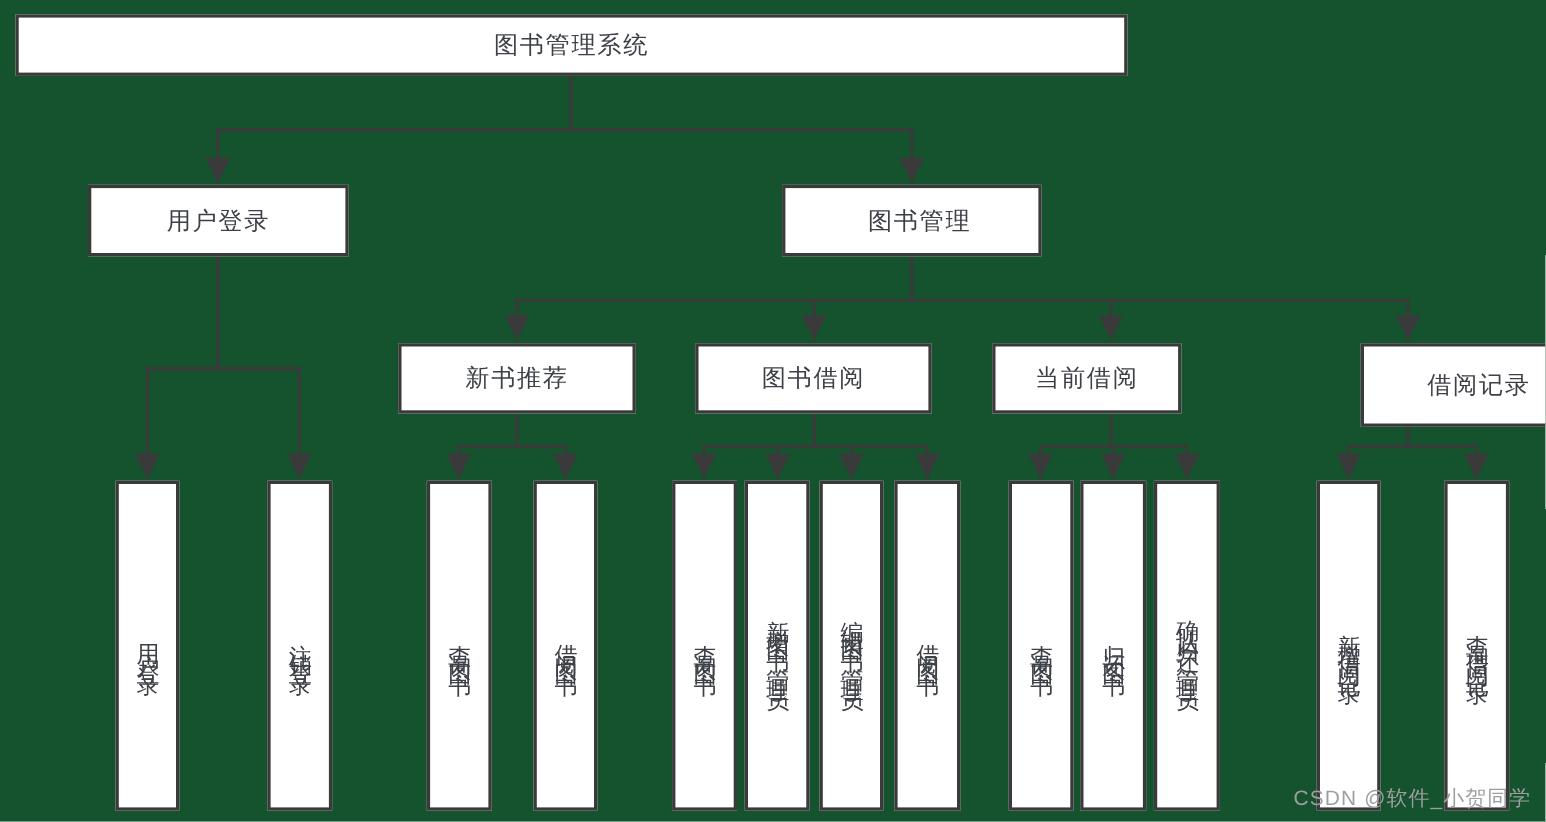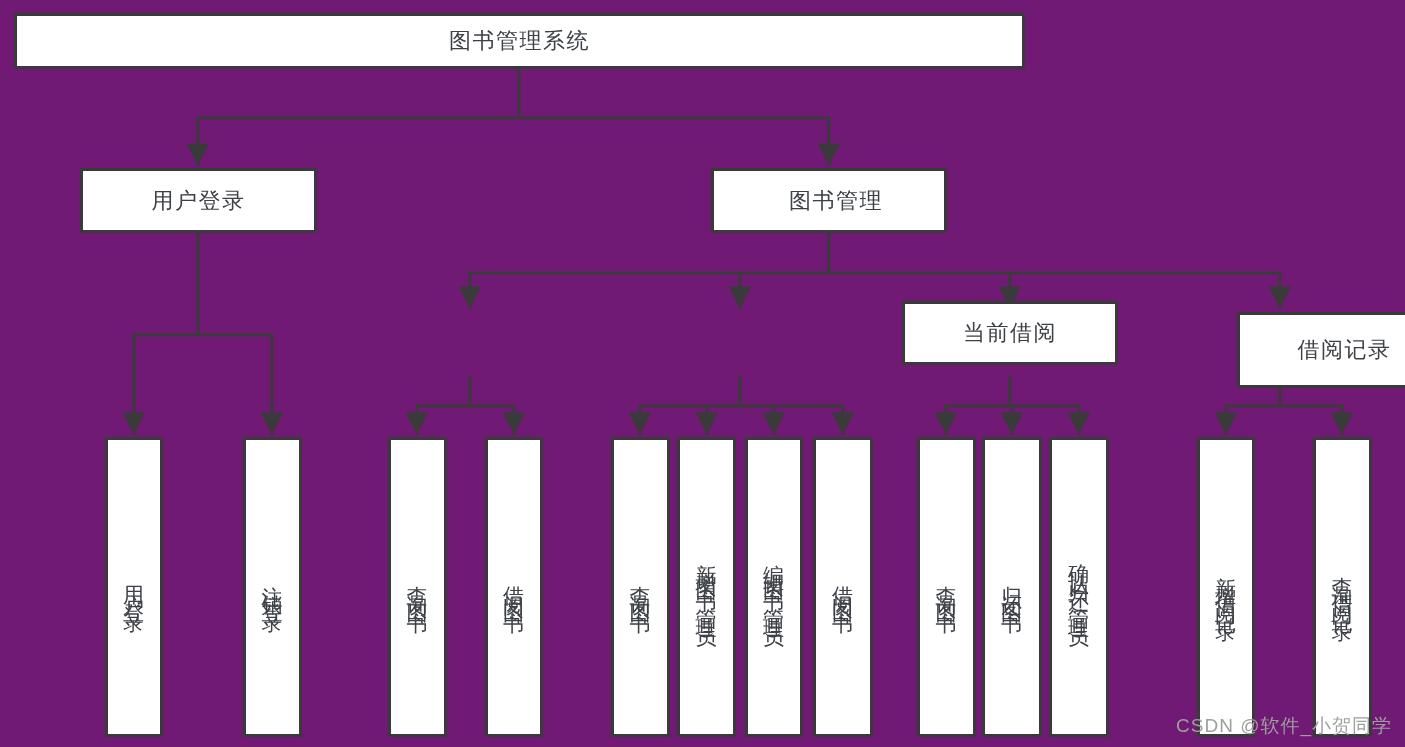--- a/index.html
+++ b/index.html
@@ -1,19 +1,19 @@
 <!DOCTYPE html>
 <html><head>
 <meta charset="utf-8">
 <style>
   html,body{margin:0;padding:0;background:#ffffff;}
   .canvas{
     position:relative;
     width:1405px;height:747px;
-    background:#701a75;
+    background:#14532d;
     font-family:"Liberation Sans","DejaVu Sans",sans-serif;
     overflow:hidden;
   }
   svg.wires{position:absolute;left:0;top:0;width:1405px;height:747px;}
   .node{
     position:absolute;
     box-sizing:border-box;
     background:#ffffff;
     border:3px solid #3a3a3a;
     display:flex;
@@ -93,21 +93,23 @@
       <line x1="1226" y1="405" x2="1226" y2="435" marker-end="url(#arw)"></line>
       <line x1="1342" y1="405" x2="1342" y2="435" marker-end="url(#arw)"></line>
     </g>
   </svg>
 
   <div class="node hnode" style="left:14px;top:13px;width:1011px;height:56px;">图书管理系统</div>
 
   <div class="node hnode" style="left:80px;top:168px;width:237px;height:65px;">用户登录</div>
   <div class="node hnode" style="left:711px;top:168px;width:236px;height:65px;padding-left:14px;">图书管理</div>
 
-  <div class="node hnode" style="left:902px;top:301px;width:216px;height:64px;">当前借阅</div>
+  <div class="node hnode" style="left:362px;top:312px;width:216px;height:64px;">新书推荐</div>
+  <div class="node hnode" style="left:632px;top:312px;width:215px;height:64px;">图书借阅</div>
+  <div class="node hnode" style="left:902px;top:312px;width:172px;height:64px;">当前借阅</div>
   <div class="node hnode" style="left:1237px;top:312px;width:215px;height:76px;">借阅记录</div>
 
   <div class="node vnode" style="left:105px;top:437px;width:58px;height:300px;">用户登录</div>
   <div class="node vnode" style="left:243px;top:437px;width:59px;height:300px;">注销登录</div>
 
   <div class="node vnode" style="left:388px;top:437px;width:59px;height:300px;">查询图书</div>
   <div class="node vnode" style="left:485px;top:437px;width:58px;height:300px;">借阅图书</div>
 
   <div class="node vnode" style="left:611px;top:437px;width:59px;height:300px;">查询图书</div>
   <div class="node vnode" style="left:677px;top:437px;width:59px;height:300px;">新增图书（管理员）</div>

